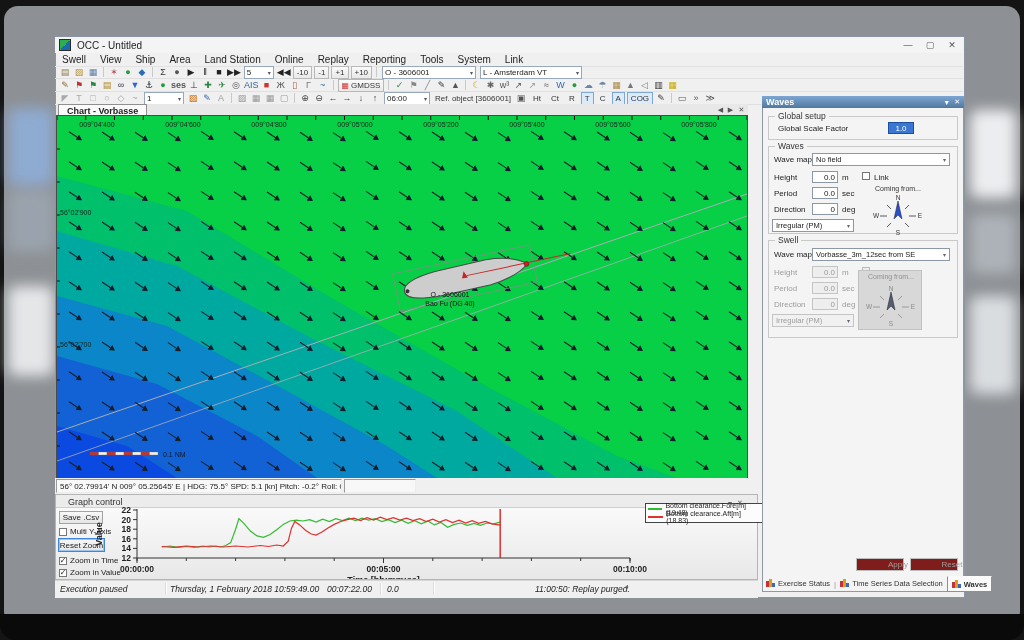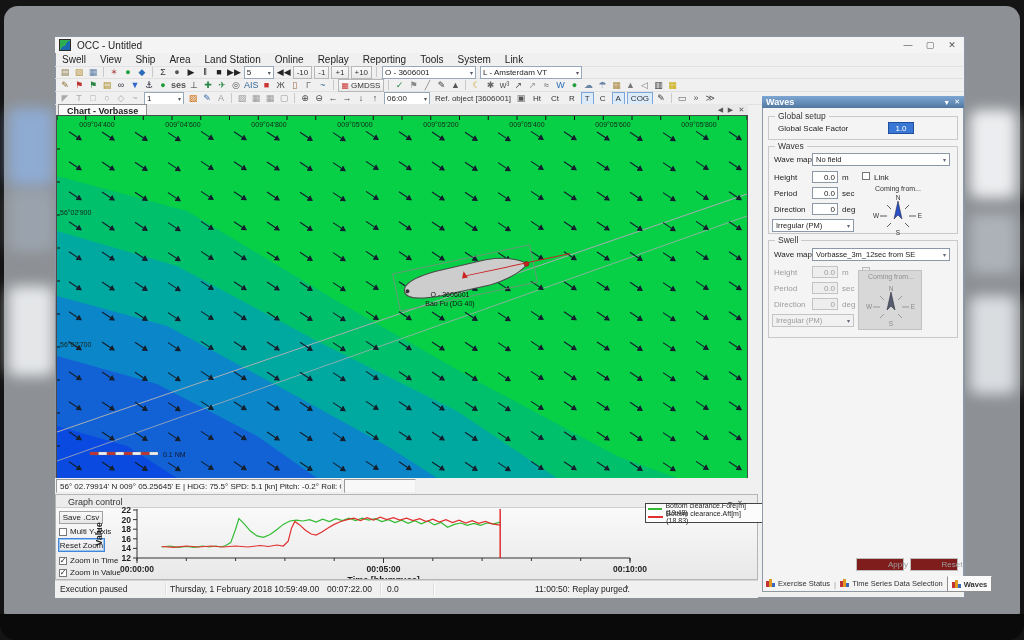--- a/index.html
+++ b/index.html
@@ -44,21 +44,21 @@
   .pbtn.focus{border:1px solid #3f86d8;box-shadow:0 0 0 1px #9cc4ee inset;}
   .pbtn.dis{color:#9e9e9e;background:#7f1d1d;border-color:#bdbdbd;padding-left:36px;}
   .cbrow{display:flex;align-items:center;gap:3px;font-size:8px;color:#222;}
   .cb{width:8px;height:8px;border:1px solid #777;background:#fff;display:inline-flex;align-items:center;justify-content:center;box-sizing:border-box;}
   .cb.checked::after{content:"✓";font-size:8px;color:#222;margin-top:-1px;}
   .cb.dis{border-color:#b9b9b9;background:#ededed;}
   .legend{border:1px solid #444;background:#fcfcfc;font-size:7px;color:#222;padding:1px 2px;}
   .legrow{display:flex;align-items:center;gap:3px;height:8px;}
   .legsw{width:16px;height:2px;}
   
-  .statusbar{left:55px;top:580px;width:703px;height:17px;background:#f0f0f0;border-top:1px solid #d6d6d6;}
+  .statusbar{left:55px;top:580px;width:703px;height:17px;background:#f0f0f0;border-top:1px solid #d6d6d6;font-style:italic;}
   .sseg{position:absolute;top:3px;font-size:8.5px;color:#222;white-space:nowrap;}
   .ssep{position:absolute;top:2px;width:1px;height:12px;background:#dcdcdc;border-right:1px solid #fdfdfd;}
   
   .dock{left:762px;top:96px;width:202px;height:496px;background:#f4f4f4;border:1px solid #8d99a5;box-sizing:border-box;}
   .dock-hdr{left:762px;top:96px;width:202px;height:12px;background:linear-gradient(#7ea6d4,#50789f);color:#fff;font-size:9px;font-weight:bold;display:flex;align-items:center;padding:0 4px;box-sizing:border-box;}
   .gb{position:absolute;border:1px solid #c9c9c9;background:#f4f4f4;}
   .gbcap{position:absolute;top:-6px;left:6px;background:#f4f4f4;padding:0 3px;font-size:8.5px;color:#333;}
   .lbl{position:absolute;font-size:8px;color:#222;white-space:nowrap;}
   .lbl.dis{color:#9c9c9c;}
   .fld{position:absolute;background:#fff;border:1px solid #8a98a8;font-size:8px;display:flex;align-items:center;justify-content:flex-end;padding:0 2px;box-sizing:border-box;color:#222;}

